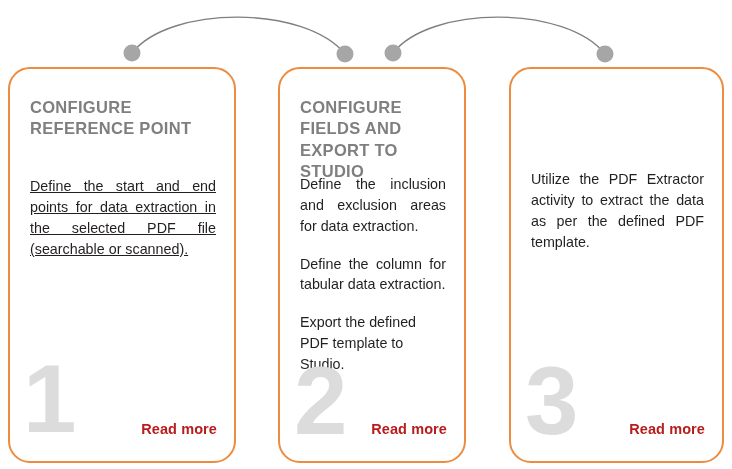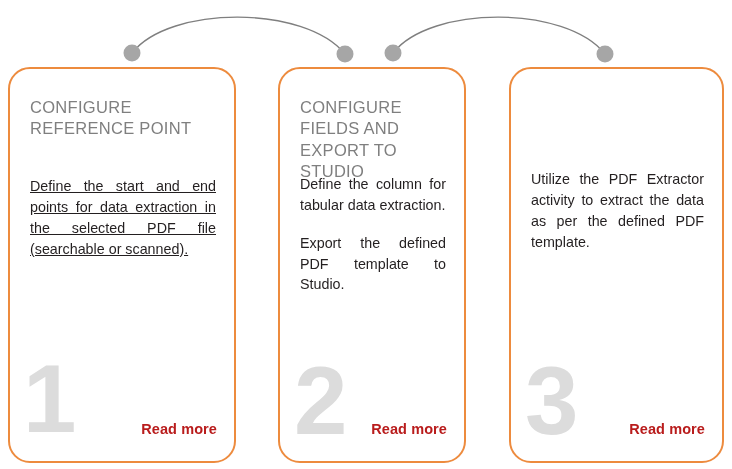--- a/index.html
+++ b/index.html
@@ -52,21 +52,21 @@
     width: 100%;
     height: 100%;
   }
 
   .card-title {
     position: absolute;
     left: 20px;
     right: 16px;
     top: 28px;
     font-size: 16.5px;
-    font-weight: normal;
+    font-weight: bold;
     letter-spacing: 0.3px;
     line-height: 1.30;
     color: #7f7f7f;
     text-transform: uppercase;
   }
   .card-1 .card-title { top: 28px; }
   .card-2 .card-title { top: 28px; }
   .card-3 .card-title { top: 28px; }
 
   .card-body {
@@ -143,20 +143,21 @@
       </div>
       <div class="card-number">1</div>
       <a class="read-more" href="#">Read more</a>
     </div>
   </div>
 
   <div class="card card-2">
     <div class="card-inner">
       <div class="card-title">CONFIGURE FIELDS AND EXPORT TO STUDIO</div>
       <div class="card-body">
+        <p>Define the inclusion and exclusion areas for data extraction.</p>
         <p>Define the column for tabular data extraction.</p>
         <p>Export the defined PDF template to Studio.</p>
       </div>
       <div class="card-number">2</div>
       <a class="read-more" href="#">Read more</a>
     </div>
   </div>
 
   <div class="card card-3">
     <div class="card-inner">

